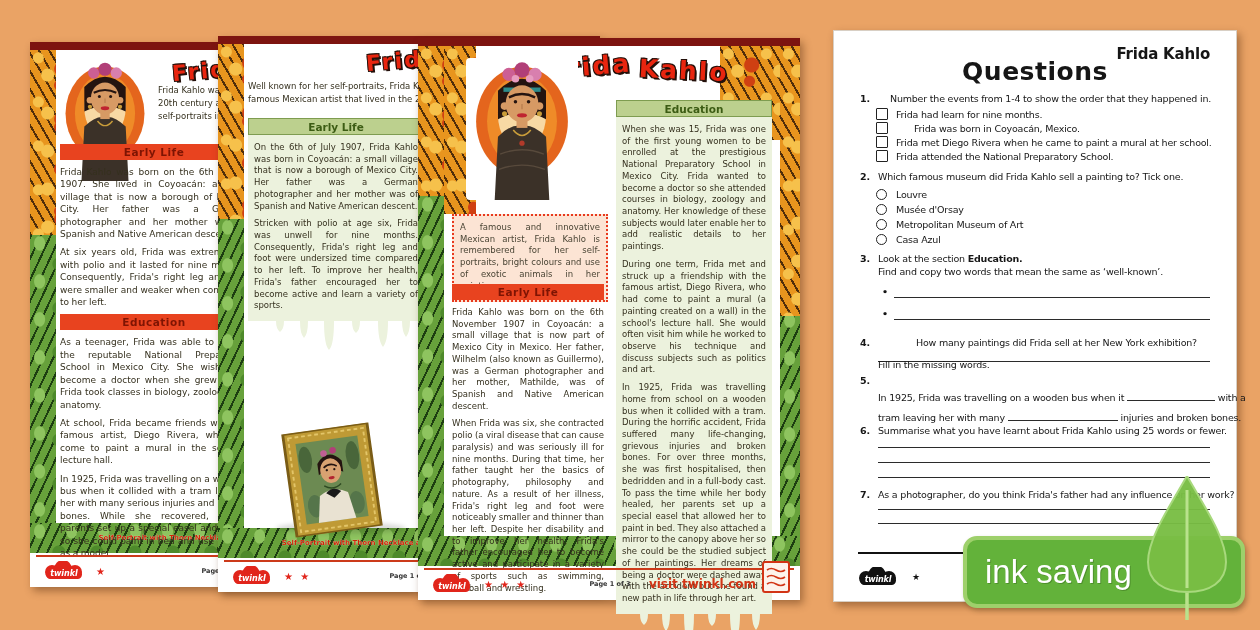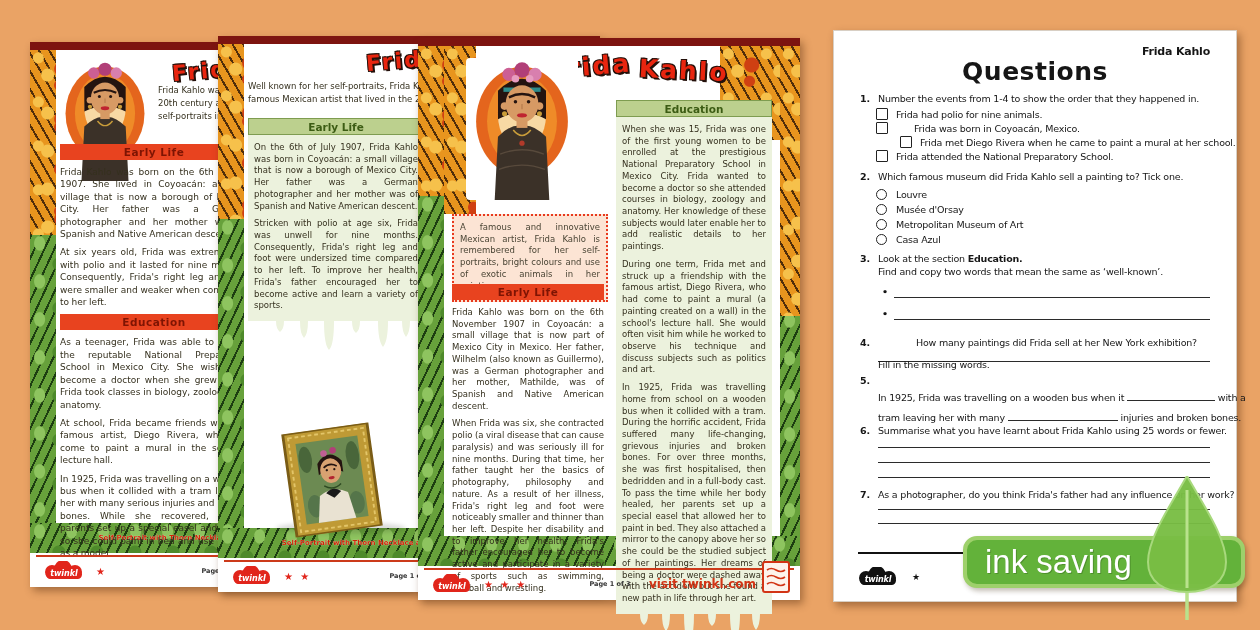--- a/index.html
+++ b/index.html
@@ -45,33 +45,33 @@
   .para{font-size:8.5px;line-height:1.38;text-align:justify;color:#35301e;margin:0 0 6px 0;word-spacing:-.3px;}
   .gbody{background:#ecf2dd;padding:7px 6px 4px 6px;}
   .pinkbox{background:#fce4d4;border:2px dotted #e8391d;padding:6px 6px 2px 6px;}
   .introline{font-size:8.5px;color:#35301e;white-space:nowrap;line-height:1.55;}
 
   
   .tw{position:relative;width:44px;height:20px;}
 
   
   .qp{font-size:9.5px;color:#161616;letter-spacing:-.2px;}
-  .q-head{position:absolute;top:14px;right:26px;font-size:11px;font-weight:bold;}
+  .q-head{position:absolute;top:14px;right:26px;font-size:15px;font-weight:bold;}
   .q-title{position:absolute;top:26px;left:0;right:0;text-align:center;font-size:25px;font-weight:bold;letter-spacing:.5px;}
   .q-num{position:absolute;left:26px;font-weight:bold;}
   .q-text{position:absolute;left:44px;right:16px;white-space:nowrap;}
   .q-item{position:absolute;left:42px;display:flex;align-items:center;white-space:nowrap;}
   .chk{width:10px;height:10px;border:1.3px solid #222;border-radius:1px;margin-right:8px;flex:0 0 auto;}
   .rad{width:9px;height:9px;border:1.3px solid #222;border-radius:50%;margin-right:9px;flex:0 0 auto;}
   .a-line{position:absolute;border-bottom:1.2px solid #2b2b2b;height:0;}
   .blank{display:inline-block;border-bottom:1.1px solid #2b2b2b;height:9px;vertical-align:baseline;}
   .bullet{position:absolute;left:48px;font-weight:bold;}
 
   
-  .ink-badge{position:absolute;left:963px;top:536px;width:282px;height:52px;box-sizing:border-box;
+  .ink-badge{position:absolute;left:963px;top:536px;width:282px;height:72px;box-sizing:border-box;
     background:#63b23a;border:4px solid #9ed06b;border-radius:14px;z-index:20;
     display:flex;align-items:center;box-shadow:2px 3px 5px rgba(60,40,10,.3);}
   .ink-label{font-family:"Liberation Sans",sans-serif;font-size:33px;color:#fff;padding-left:18px;
     text-shadow:1px 1px 0 rgba(40,80,20,.35);}
   .eco-leaf{position:absolute;left:1142px;top:476px;width:90px;height:146px;z-index:21;}
   .eco-text{position:absolute;left:1142px;top:541px;width:90px;text-align:center;z-index:22;
     font-family:"Liberation Sans",sans-serif;font-weight:bold;font-size:32px;color:#fff;
     text-shadow:1px 1px 0 rgba(40,80,20,.4);}
 </style>
 </head>
@@ -292,30 +292,30 @@
         <path d="M5,12 q4,-3 9,0 t9,0 M5,19 q4,-3 9,0 t9,0 M5,26 q4,-3 9,0 t9,0" stroke="#d23415" stroke-width="1.6" fill="none"></path>
       </svg>
     </div>
   </div>
 
   <div class="sheet qp" style="left:833px;top:30px;width:404px;height:572px;z-index:4;border:1px solid #d8cfc4;box-sizing:border-box;">
     <div class="q-head">Frida Kahlo</div>
     <div class="q-title">Questions</div>
 
     <span class="q-num" style="top:62px;">1.</span>
-    <span class="q-text" style="top:62px;">Number the events from 1-4 to show the order that they happened in.</span>
+    <span class="q-text" style="top:62px;margin-left:12px;">Number the events from 1-4 to show the order that they happened in.</span>
     <div class="q-item" style="top:77px;">
         <span class="chk"></span>
-        <span>Frida had polio for nine animals.</span>
+        <span>Frida had learn for nine months.</span>
       </div>
     <div class="q-item" style="top:91px;gap:18px;">
         <span class="chk"></span>
         <span>Frida was born in Coyoacán, Mexico.</span>
       </div>
-    <div class="q-item" style="top:105px;margin-left:24px;">
+    <div class="q-item" style="top:105px;">
         <span class="chk"></span>
         <span>Frida met Diego Rivera when he came to paint a mural at her school.</span>
       </div>
     <div class="q-item" style="top:119px;">
         <span class="chk"></span>
         <span>Frida attended the National Preparatory School.</span>
       </div>
 
     <span class="q-num" style="top:140px;">2.</span>
     <span class="q-text" style="top:140px;">Which famous museum did Frida Kahlo sell a painting to? Tick one.</span>

